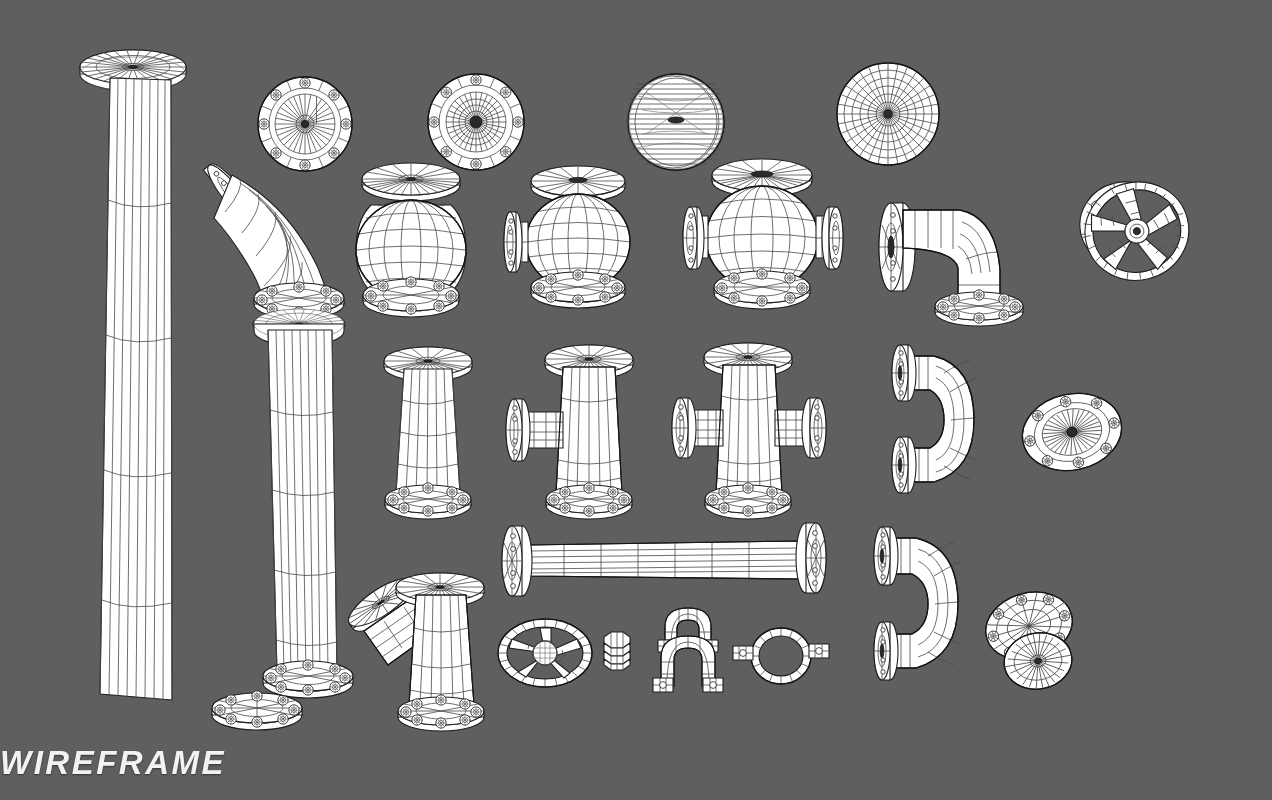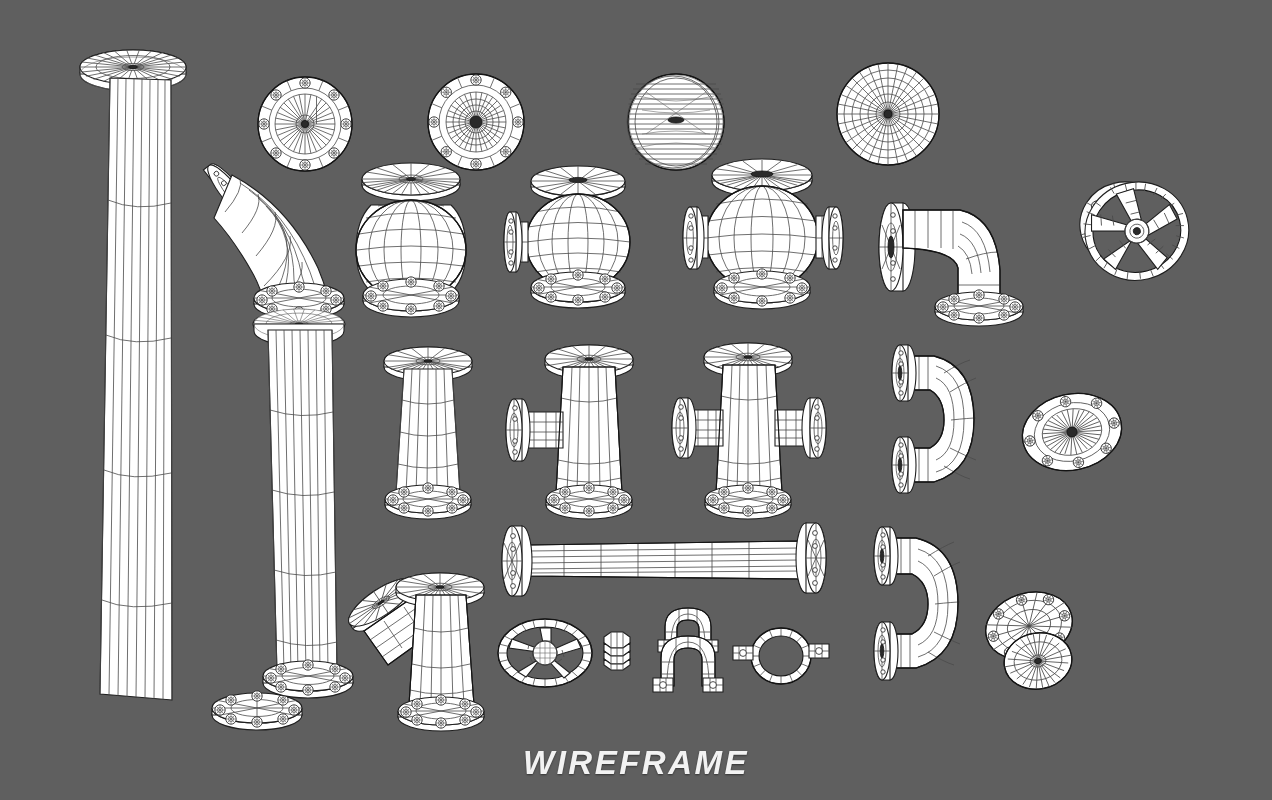--- a/index.html
+++ b/index.html
@@ -10,21 +10,20 @@
     font-family:"Liberation Sans","DejaVu Sans",sans-serif;
     position:relative;
   }
   #stage{position:absolute;inset:0;width:1272px;height:800px;}
   #stage svg{position:absolute;left:0;top:0;width:1272px;height:800px;}
 
   .caption{
     position:absolute;
     left:0;right:0;
     bottom:18px;
-    text-align:center;
     color:#f2f2f2;
     font-size:33px;
     font-weight:bold;
     font-style:italic;
     letter-spacing:2.5px;
     font-family:"Liberation Sans","DejaVu Sans",sans-serif;
     text-shadow:0 1px 2px rgba(0,0,0,.45);
     user-select:none;
   }
 </style>

